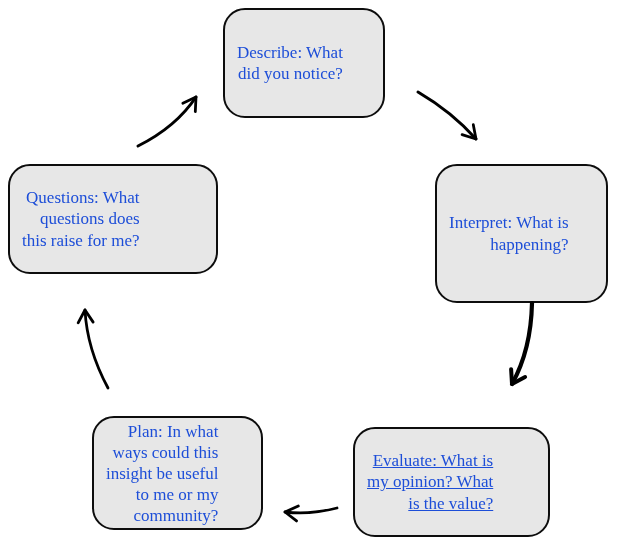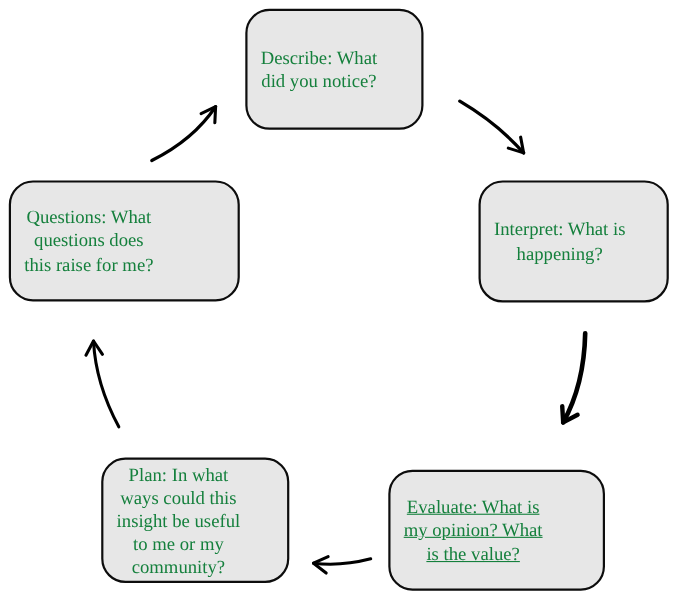--- a/index.html
+++ b/index.html
@@ -17,28 +17,28 @@
   }
   .node {
     position: absolute;
     box-sizing: border-box;
     background: #e7e7e7;
     border: 2.5px solid #0d0d0d;
     border-radius: 22px;
     display: flex;
     align-items: center;
     padding: 2px 12px;
-    color: #15803d;
+    color: #1d4ed8;
     font-size: 17px;
     line-height: 21.5px;
     white-space: pre-line;
-    text-align: center;
+    text-align: right;
   }
   .node-describe  { left: 223px; top: 8px;   width: 162px; height: 110px; }
-  .node-interpret { left: 435px; top: 164px; width: 173px; height: 111px; font-family: Liberation Serif, serif; }
+  .node-interpret { left: 435px; top: 164px; width: 173px; height: 139px; font-family: Liberation Serif, serif; }
   .node-evaluate  { left: 353px; top: 427px; width: 197px; height: 110px; text-decoration: underline; }
   .node-plan      { left: 92px;  top: 416px; width: 171px; height: 114px; line-height: 21px; }
   .node-questions { left: 8px;   top: 164px; width: 210px; height: 110px; }
   .arrows {
     position: absolute;
     left: 0; top: 0;
     width: 620px;
     height: 558px;
     pointer-events: none;
   }

